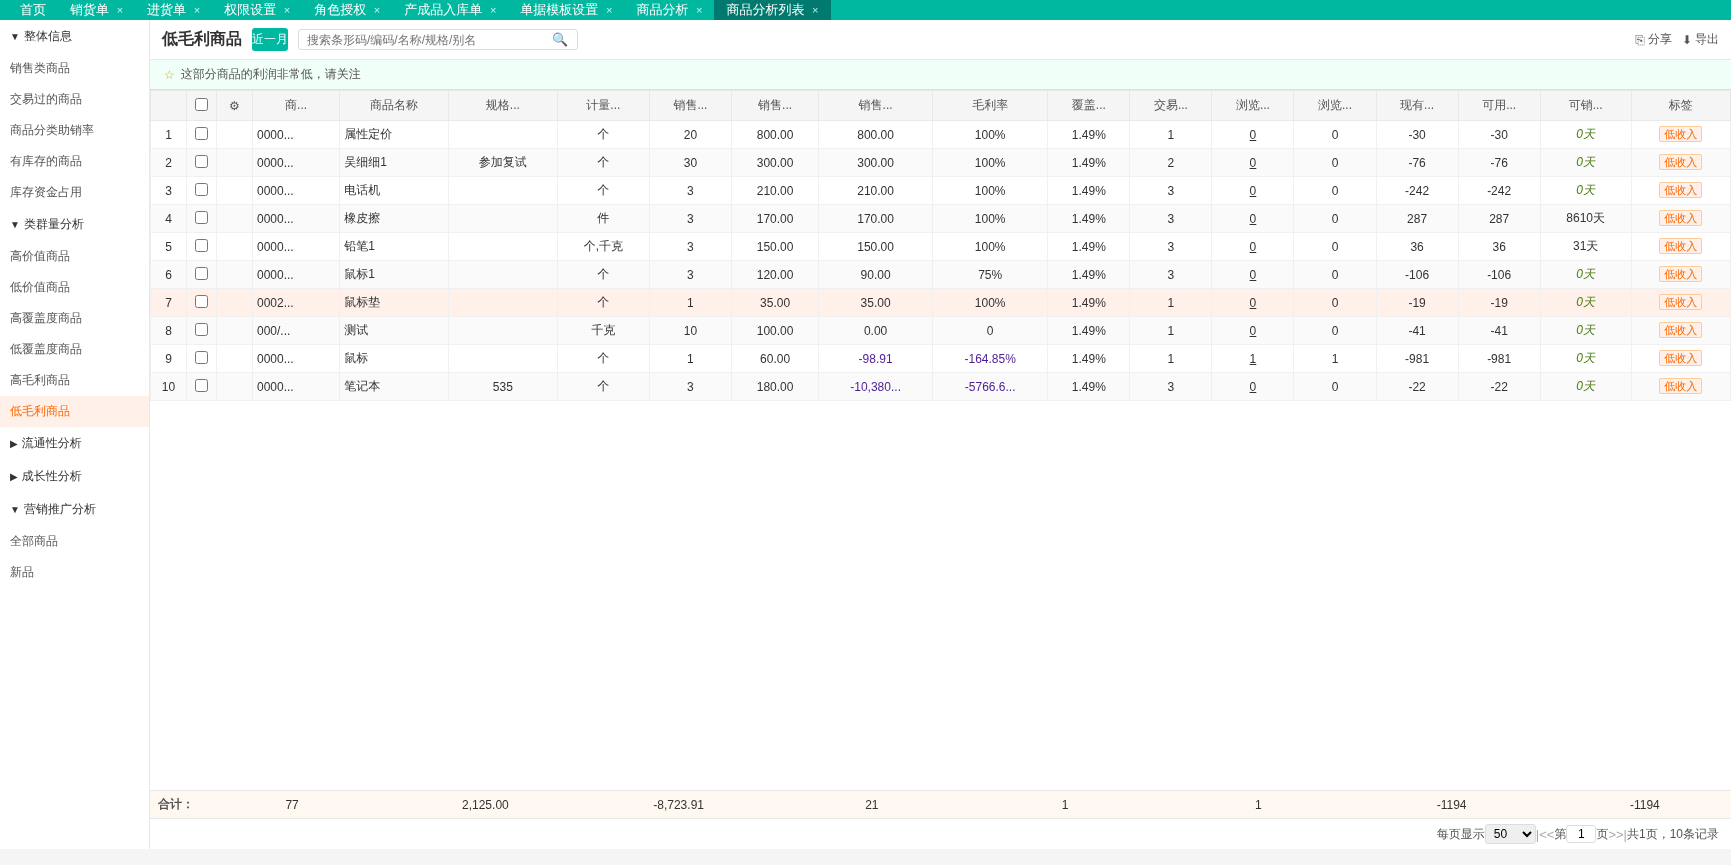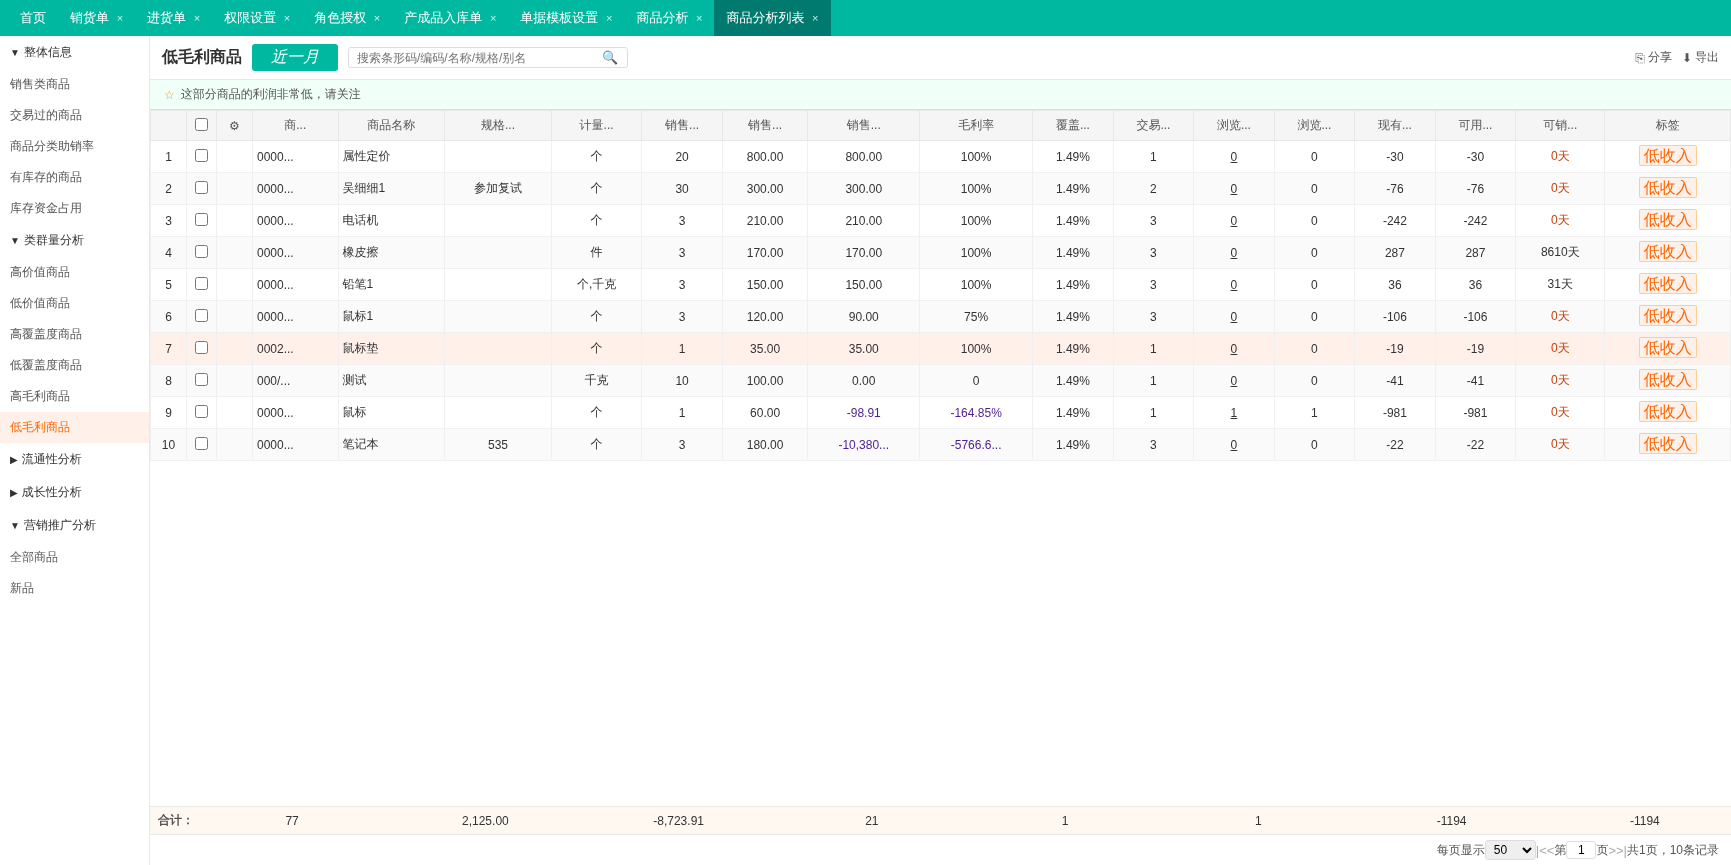--- a/index.html
+++ b/index.html
@@ -3,21 +3,21 @@
   <meta charset="utf-8">
   <style>
     * { box-sizing: border-box; margin: 0; padding: 0; }
     body { font-family: "Microsoft YaHei", Arial, sans-serif; font-size: 12px; background: #f5f5f5; color: #333; }
 
     
     .top-nav {
       background: #00b8a0;
       display: flex;
       align-items: center;
-      height: 36px;
+      height: 20px;
       padding: 0 8px;
     }
     .top-nav .nav-item {
       color: #fff;
       padding: 0 12px;
       height: 36px;
       line-height: 36px;
       cursor: pointer;
       white-space: nowrap;
       font-size: 13px;
@@ -88,24 +88,23 @@
     .content-title {
       font-size: 16px;
       font-weight: bold;
       color: #333;
     }
     .time-filter-btn {
       background: #00b8a0;
       color: #fff;
       border: none;
       border-radius: 3px;
-      padding: 3px 19px;
-      font-size: 16px;
+      padding: 3px 0;
+      font-size: 12px;
       cursor: pointer;
-      font-style: italic;
     }
     .search-box {
       display: flex;
       align-items: center;
       border: 1px solid #ddd;
       border-radius: 3px;
       padding: 2px 8px;
       flex: 1;
       max-width: 280px;
     }
@@ -174,29 +173,29 @@
     tbody tr:nth-child(even) { background: #fafafa; }
     tbody tr.highlighted { background: #fff0ea; }
     tbody td {
       border: 1px solid #f0f0f0;
       padding: 5px 4px;
       text-align: center;
       white-space: nowrap;
     }
     .td-left { text-align: left; }
     .text-red { color: #4c1d95; }
-    .text-orange { color: #c2410c; }
+    .text-orange { color: #4d7c0f; font-style: italic; }
 
     .tag-badge {
       background: #fff0ea;
       color: #ff6600;
       border: 1px solid #ffcc99;
       border-radius: 2px;
       padding: 1px 4px;
-      font-size: 16px;
+      font-size: 11px;
     }
     .tag-badge.low-income {
       background: #fff0ea;
       color: #ff6600;
       border-color: #ffcc99;
     }
 
     .underline-link {
       text-decoration: underline;
       color: #333;

